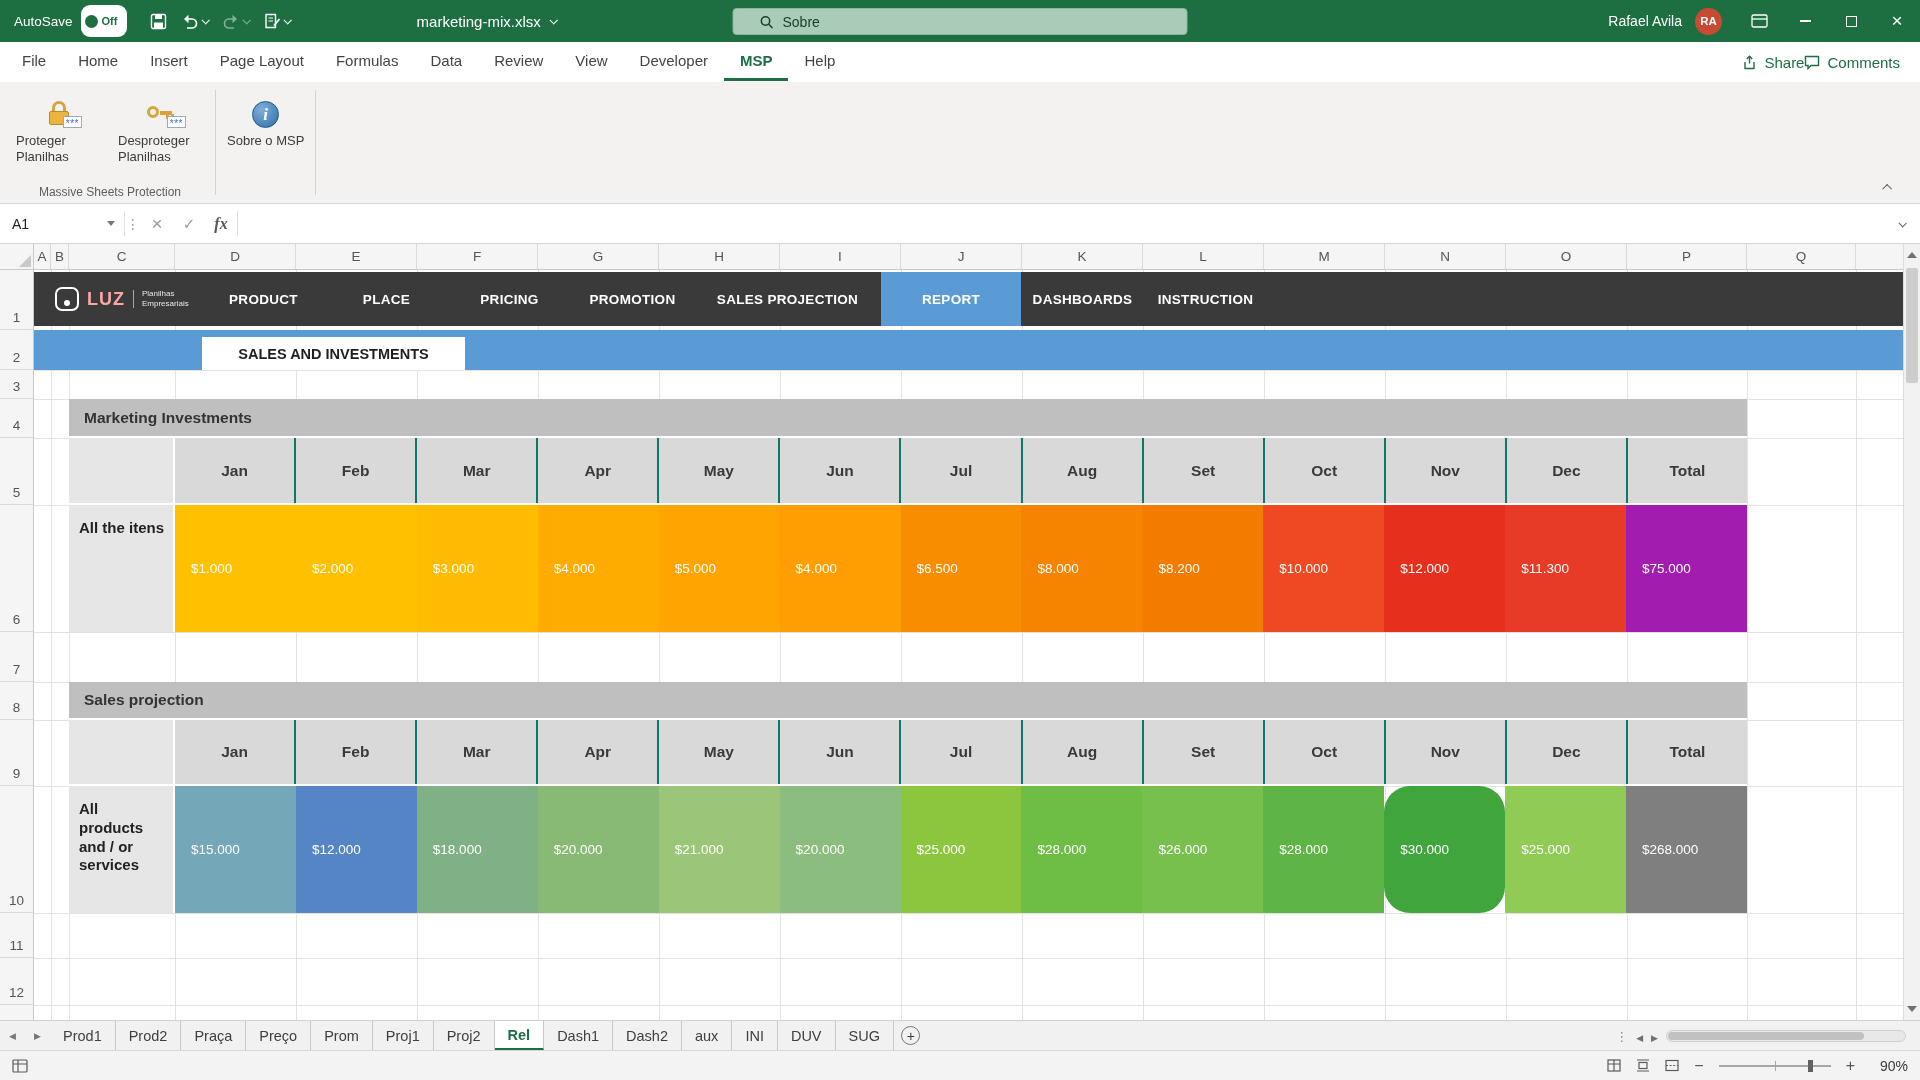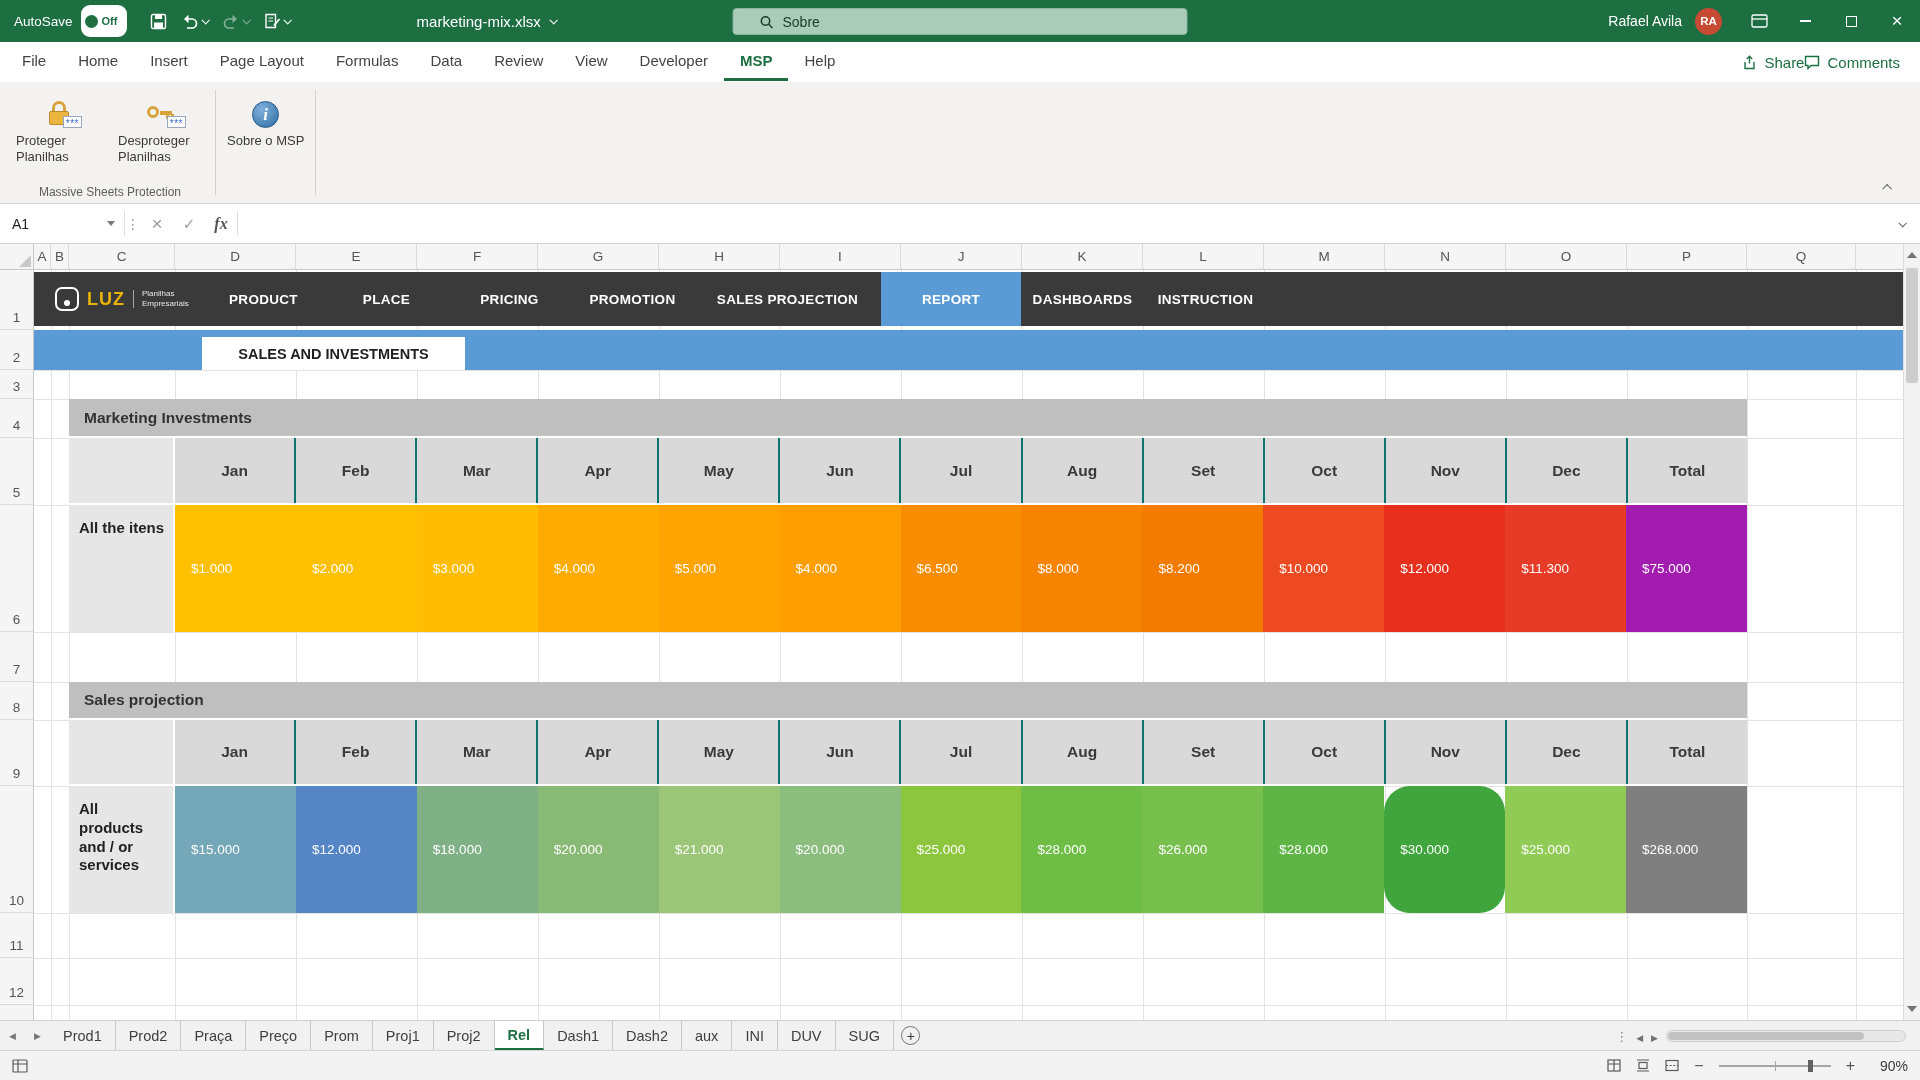--- a/index.html
+++ b/index.html
@@ -94,21 +94,21 @@
   .vs-arrow{width:0;height:0;border-left:5px solid transparent;border-right:5px solid transparent;margin:8px 0}
   .vs-arrow.up{border-bottom:6px solid #707070}
   .vs-arrow.down{border-top:6px solid #707070;margin-top:auto}
   .vs-thumb{position:absolute;top:24px;left:2px;right:2px;height:115px;background:#CDCDCD;border-radius:2px}
 
   
   .nav-bar{position:absolute;left:0;right:0;top:2px;height:54px;background:var(--nav-dark,#3A3A3A);display:flex;align-items:center;z-index:2}
   .logo{display:flex;align-items:center;gap:8px;padding-left:21px;width:168px;flex:0 0 auto}
   .logo-mark{width:24px;height:24px;border:2px solid #fff;border-radius:7px;position:relative;flex:0 0 auto}
   .logo-mark::after{content:"";position:absolute;left:7px;bottom:3px;width:6px;height:6px;border-radius:50%;background:#fff}
-  .logo-text{color:#eab308;font-size:18px;font-weight:bold;letter-spacing:1px}
+  .logo-text{color:#fca5a5;font-size:18px;font-weight:bold;letter-spacing:1px}
   .logo-divider{width:1px;height:18px;background:rgba(255,255,255,.55)}
   .logo-sub{color:#E8E8E8;font-size:8px;line-height:1.2;width:54px}
   .nav-items{display:flex;height:100%}
   .nav-item{width:123px;height:100%;display:flex;align-items:center;justify-content:center;color:#fff;font-size:13.5px;font-weight:bold;letter-spacing:.3px;text-align:center}
   .nav-item:nth-of-type(5){width:187px}
   .nav-item:nth-of-type(6){width:140px}
   .nav-item.active{background:var(--accent-blue,#5B9BD5)}
   .blue-bar{position:absolute;left:0;right:0;top:60px;height:40px;background:var(--accent-blue,#5B9BD5);z-index:2}
   .sub-tab{position:absolute;left:168px;top:7px;width:263px;height:33px;background:#fff;display:flex;align-items:center;justify-content:center;font-size:14.5px;font-weight:bold;color:#1F1F1F}
 

